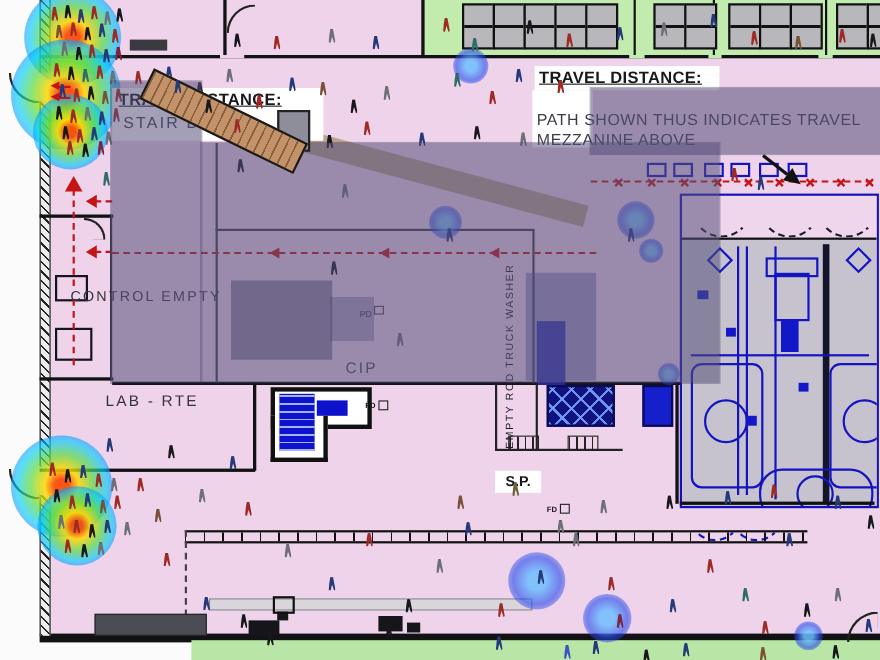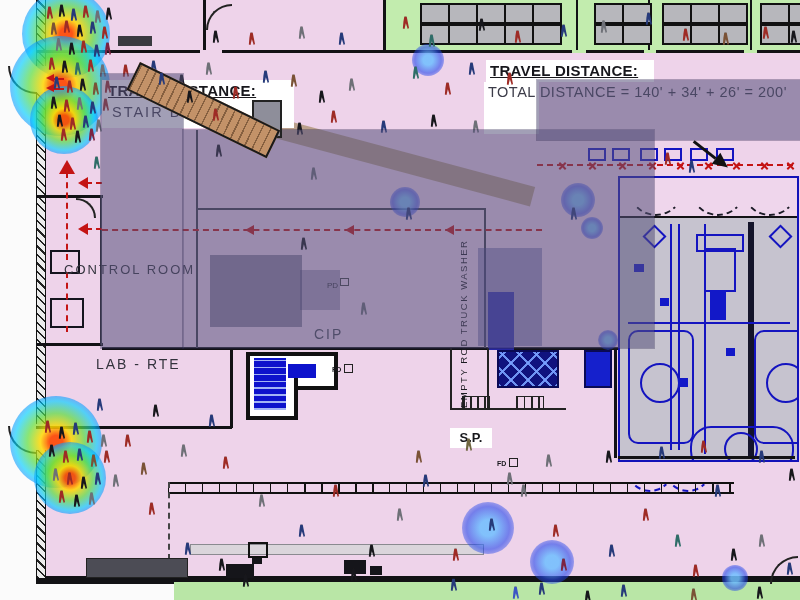--- a/index.html
+++ b/index.html
@@ -227,23 +227,24 @@
     <div class="a tri" style="left:42px;top:84px;border:4px solid transparent;border-right:8px solid #c41414"></div>
     <div class="a rdash-h" style="left:52px;top:78px;width:12px;height:0"></div>
     <div class="a rdash-h" style="left:52px;top:88px;width:12px;height:0"></div>
 
     <div class="a notebox" style="left:102px;top:80px;width:192px;height:48px"></div>
     <div class="a ntitle" style="left:108px;top:82px">TRAVEL DISTANCE:</div>
     <div class="a nline" style="left:112px;top:104px;letter-spacing:2px">STAIR B EXIT</div>
     <div class="a notebox" style="left:486px;top:60px;width:168px;height:22px"></div>
     <div class="a notebox" style="left:484px;top:82px;width:55px;height:52px"></div>
     <div class="a ntitle" style="left:490px;top:62px">TRAVEL DISTANCE:</div>
-    <div class="a nline" style="left:488px;top:84px">TOTAL DISTANCE = 140' + 34' + 26' = 200'</div>
-
-    <div class="a roomlbl" style="left:64px;top:262px;font-size:13px">CONTROL ROOM</div>
+    <div class="a nline" style="left:488px;top:102px">PATH SHOWN THUS INDICATES TRAVEL</div>
+    <div class="a nline" style="left:488px;top:120px">MEZZANINE ABOVE</div>
+
+    <div class="a roomlbl" style="left:64px;top:262px;font-size:13px">CONTROL EMPTY</div>
     <div class="a roomlbl" style="left:96px;top:356px;font-size:14px">LAB - RTE</div>
     <div class="a roomlbl" style="left:314px;top:326px;font-size:14px;color:#4a4a58">CIP</div>
     <div class="a roomlbl" style="left:327px;top:281px;font-size:8px;letter-spacing:0">PD</div>
     <div class="a" style="left:340px;top:278px;width:7px;height:6px;border:1px solid #444"></div>
     <div class="a vtext" style="left:458px;top:288px;height:120px">EMPTY ROD TRUCK WASHER</div>
     <div class="a chip" style="left:450px;top:428px;width:42px;height:20px;font-size:13px;line-height:20px">S.P.</div>
     <div class="a fd" style="left:332px;top:366px">FD</div>
     <div class="a" style="left:344px;top:364px;width:7px;height:7px;border:1.5px solid #222"></div>
     <div class="a fd" style="left:497px;top:460px">FD</div>
     <div class="a" style="left:509px;top:458px;width:7px;height:7px;border:1.5px solid #222"></div>

